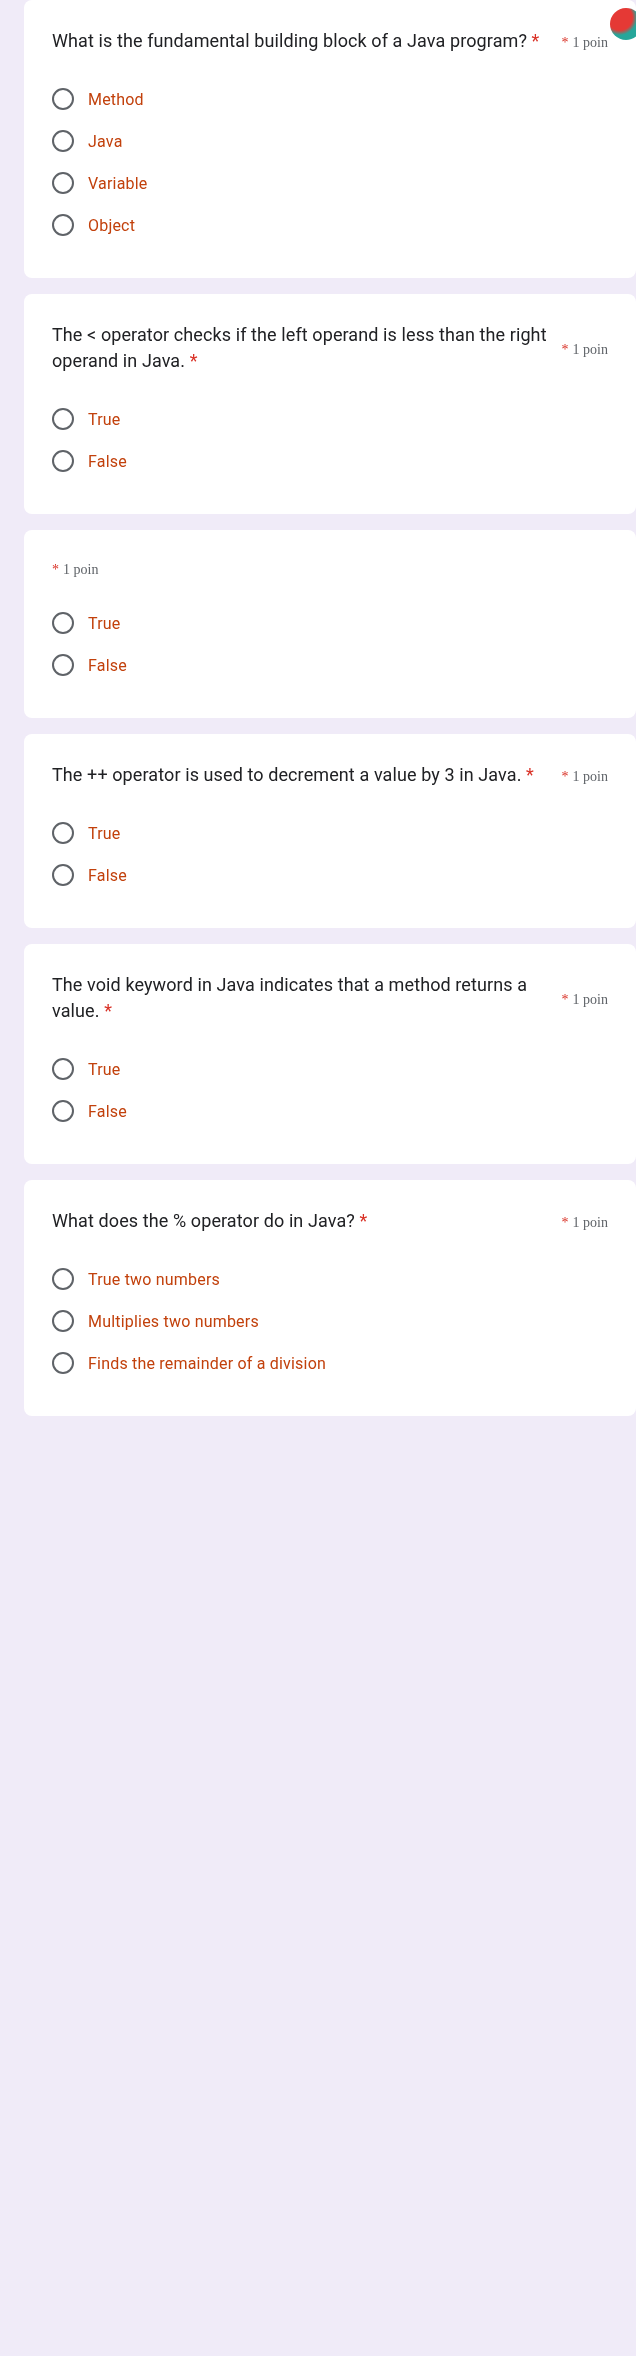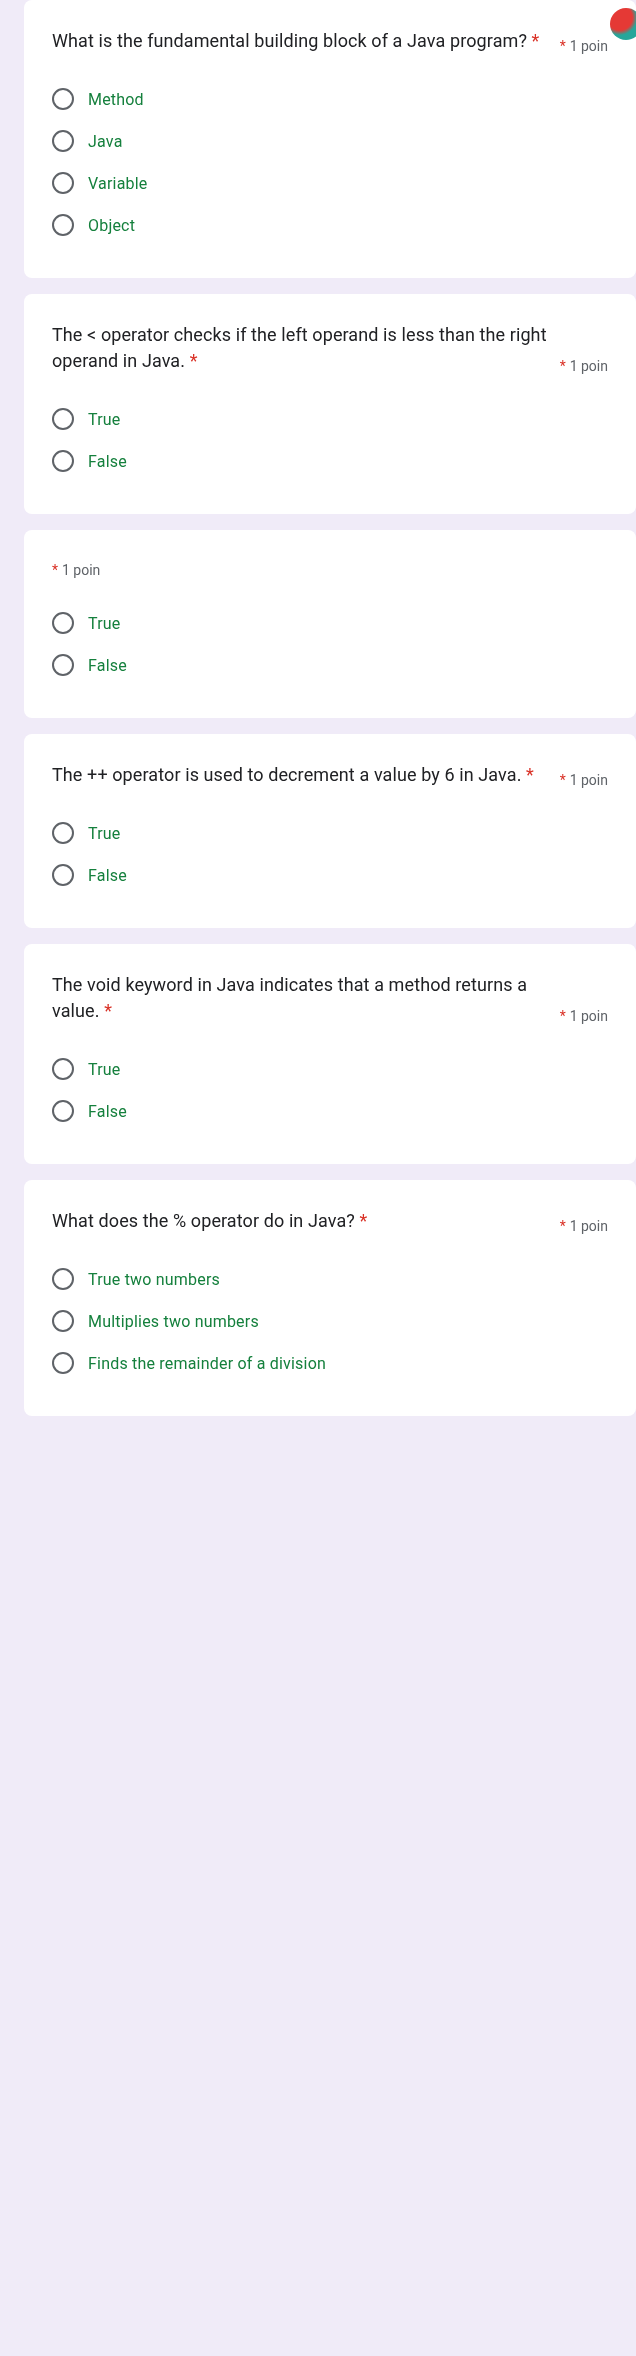--- a/index.html
+++ b/index.html
@@ -14,39 +14,40 @@
   }
   .card {
     background: #ffffff;
     border-radius: 8px;
     padding: 28px 28px 32px 28px;
     margin-bottom: 16px;
     margin-top: 0;
   }
   .q-header {
     display: flex;
-    align-items: flex-end;
+    align-items: center;
     gap: 0;
   }
   .q-text-wrap {
     flex: 1;
   }
   .q-text {
     font-size: 18px;
     line-height: 26px;
     color: #202124;
     letter-spacing: 0.1px;
   }
   .asterisk { color: #d93025; }
   .points-wrap {
     flex: none;
     font-size: 14px;
     color: #5f6368;
     white-space: nowrap;
     padding-top: 4px;
+    font-family: Liberation Serif, serif;
   }
   .points-wrap .asterisk { margin-right: 4px; font-size: 14px; }
   .options {
     margin-top: 24px;
   }
   .option {
     display: flex;
     align-items: center;
     padding: 10px 0;
     cursor: pointer;
@@ -54,21 +55,21 @@
   .radio-outer {
     width: 22px;
     height: 22px;
     border: 2px solid #5f6368;
     border-radius: 50%;
     flex: none;
     margin-right: 14px;
   }
   .option-label {
     font-size: 16px;
-    color: #15803d;
+    color: #c2410c;
     letter-spacing: 0.2px;
   }
   
   .avatar {
     position: absolute;
     right: -6px;
     top: 8px;
     width: 32px;
     height: 32px;
     border-radius: 50%;
@@ -138,21 +139,21 @@
           <div class="option">
             <span class="radio-outer"></span>
             <span class="option-label">False</span>
           </div>
         </div>
       </div>
     </div>
     <div class="card-wrap">
       <div class="card">
         <div class="q-header">
-          <div class="q-text-wrap"><span class="q-text">The ++ operator is used to decrement a value by 6 in Java.</span><span class="q-text asterisk"> *</span></div>
+          <div class="q-text-wrap"><span class="q-text">The ++ operator is used to decrement a value by 3 in Java.</span><span class="q-text asterisk"> *</span></div>
           <div class="points-wrap"><span class="asterisk">*</span><span>1 poin</span></div>
         </div>
         <div class="options">
           <div class="option">
             <span class="radio-outer"></span>
             <span class="option-label">True</span>
           </div>
           <div class="option">
             <span class="radio-outer"></span>
             <span class="option-label">False</span>

